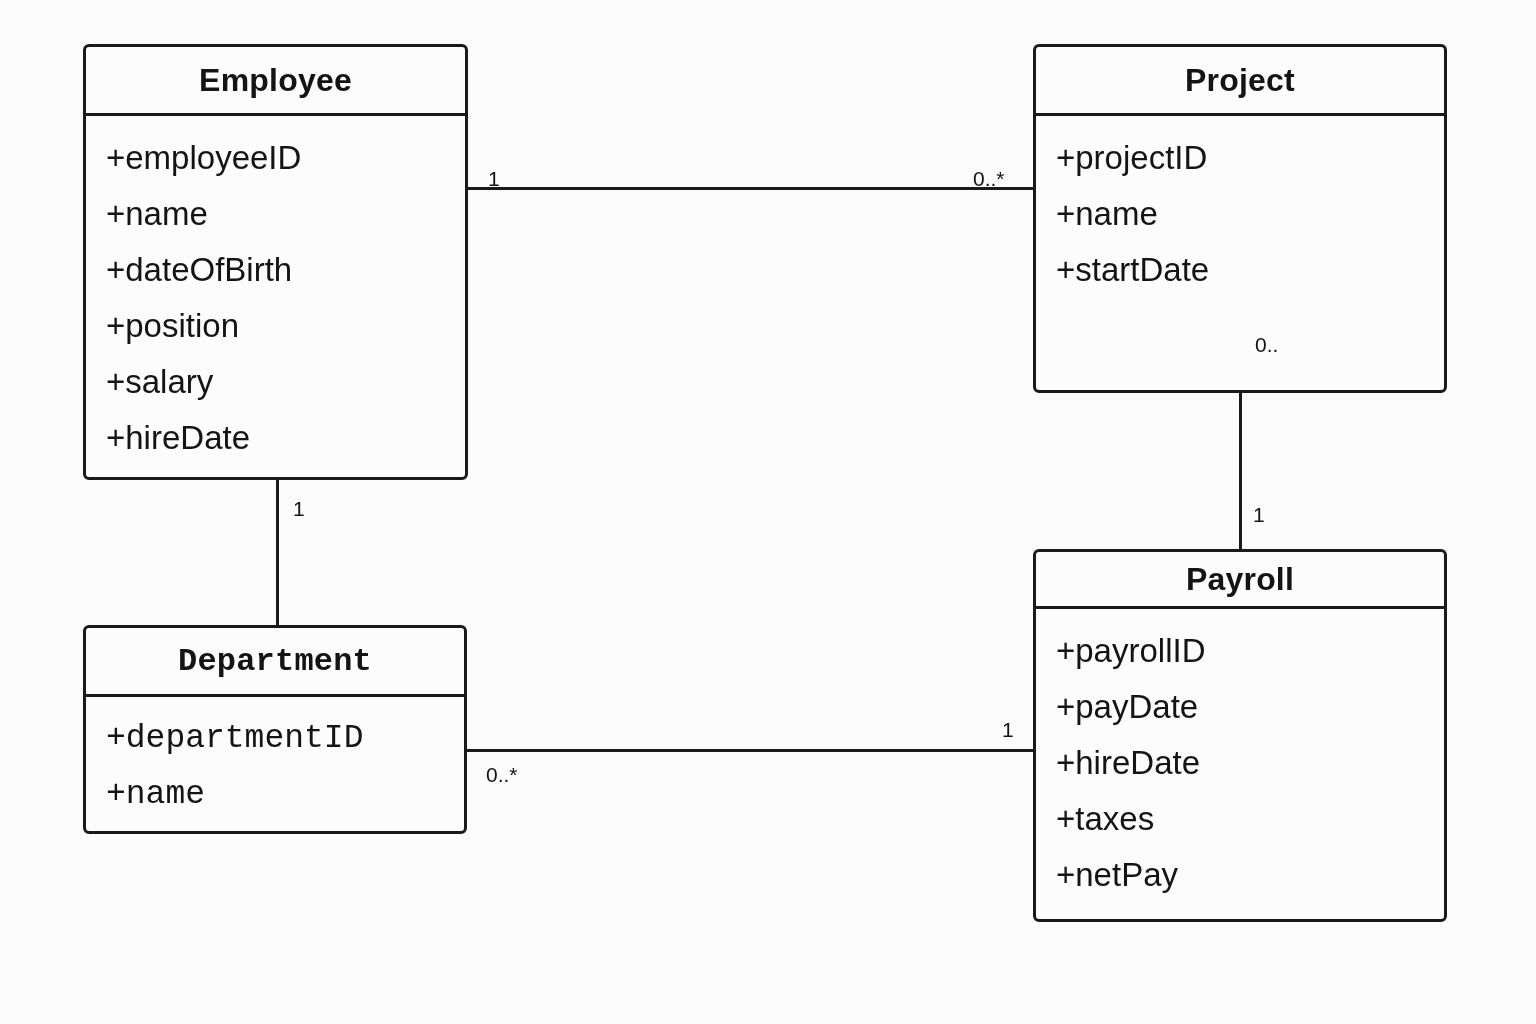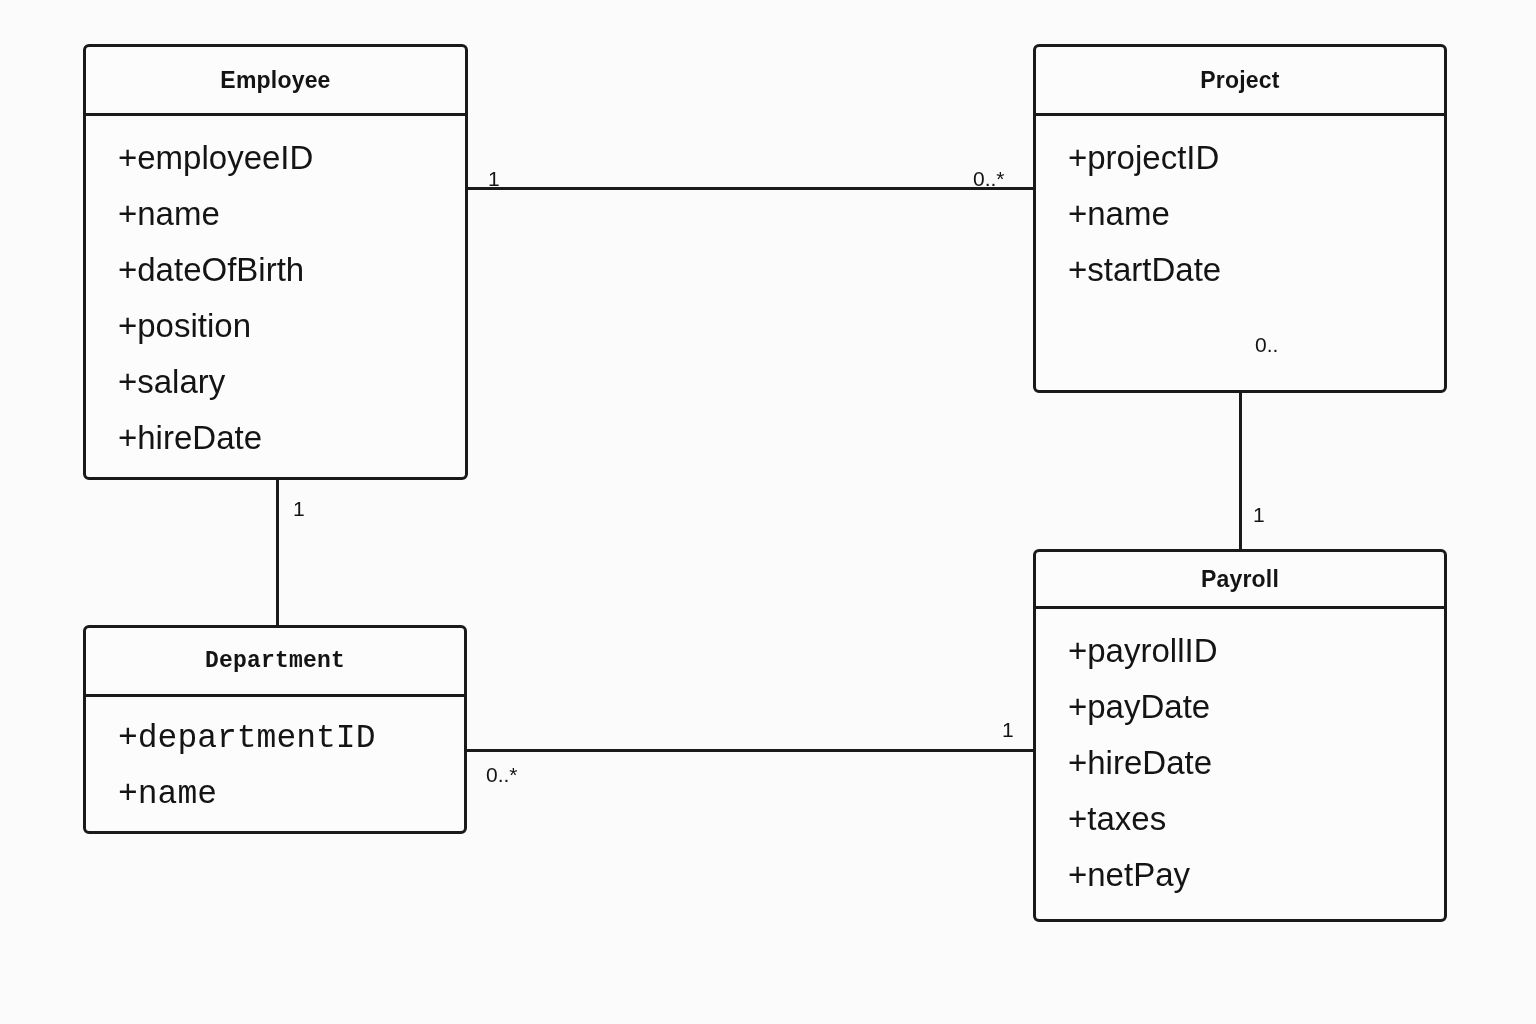--- a/index.html
+++ b/index.html
@@ -28,31 +28,30 @@
     background: #fcfcfc;
     border: 3px solid #1a1a1a;
     border-radius: 6px;
     z-index: 2;
   }
   .uml-header {
     box-sizing: border-box;
     border-bottom: 3px solid #1a1a1a;
     text-align: center;
     color: #141414;
-    font-size: 23px;
+    font-size: 32px;
     font-weight: bold;
     letter-spacing: 0.2px;
     display: flex;
     align-items: center;
     justify-content: center;
   }
   .uml-attrs {
     box-sizing: border-box;
     padding: 14px 8px 10px 20px;
-    margin-left: 12px;
   }
   .uml-attr {
     color: #141414;
     font-size: 33px;
     line-height: 56px;
     white-space: nowrap;
   }
   
   .edge {
     position: absolute;

